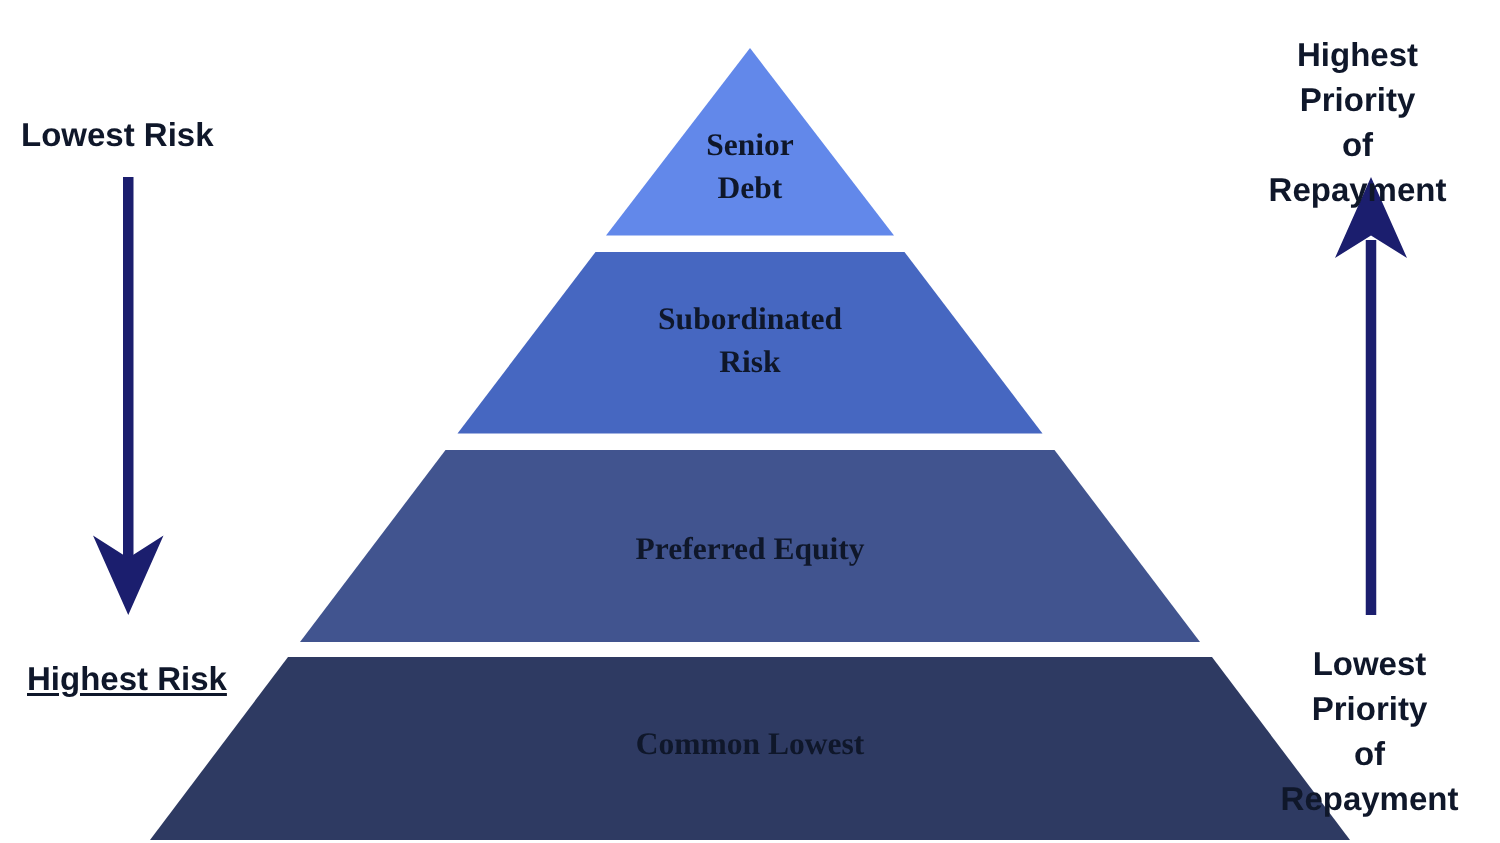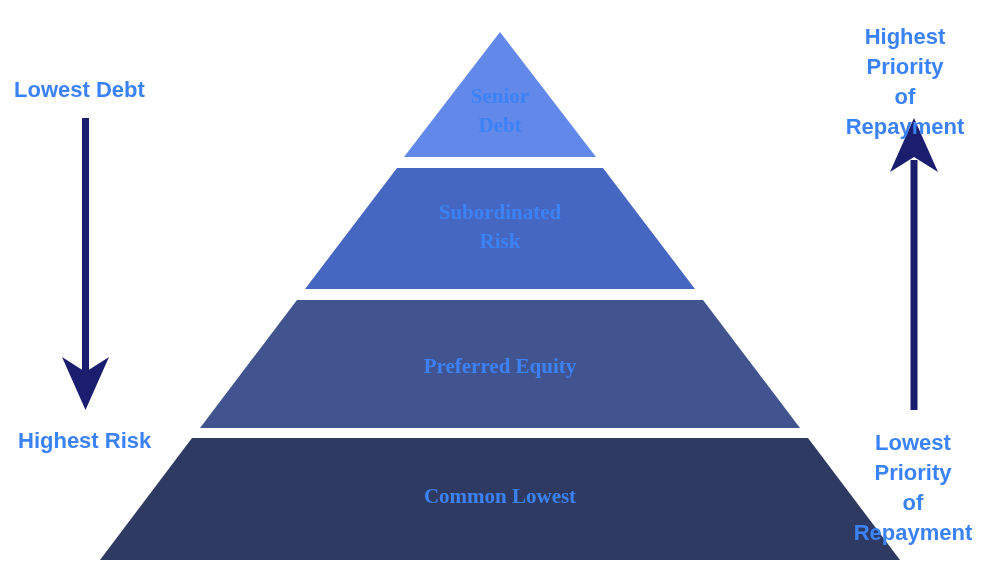--- a/index.html
+++ b/index.html
@@ -13,21 +13,21 @@
     height:562px;
     background:#ffffff;
     overflow:hidden;
   }
   .stage svg{
     position:absolute;
     left:0;top:0;
   }
   .label{
     position:absolute;
-    color:#3b82f6;
+    color:#0f172a;
     font-weight:bold;
     white-space:pre-line;
     text-align:center;
     line-height:1.38;
   }
   .tier-label{
     font-size:21px;
     transform:translate(-50%,-50%);
     font-family:Liberation Serif, serif;
   }
@@ -68,23 +68,23 @@
   <div class="label tier-label" style="left:500px; top:111px;">Senior
 Debt</div>
 
   <div class="label tier-label" style="left:500px; top:227px;">Subordinated
 Risk</div>
 
   <div class="label tier-label" style="left:500px; top:366px;">Preferred Equity</div>
 
   <div class="label tier-label" style="left:500px; top:496px;">Common Lowest</div>
 
-  <div class="label side-label" style="left:14px; top:75px; text-align:left;">Lowest Debt</div>
+  <div class="label side-label" style="left:14px; top:75px; text-align:left;">Lowest Risk</div>
 
-  <div class="label side-label" style="left:18px; top:426px; text-align:left;">Highest Risk</div>
+  <div class="label side-label" style="left:18px; top:438px; text-align:left;text-decoration:underline;">Highest Risk</div>
 
   <div class="label side-label centered" style="left:905px; top:82px;">Highest Priority
 of Repayment</div>
 
   <div class="label side-label centered" style="left:913px; top:488px;">Lowest Priority
 of Repayment</div>
 
 </div>
 
 </body></html>

